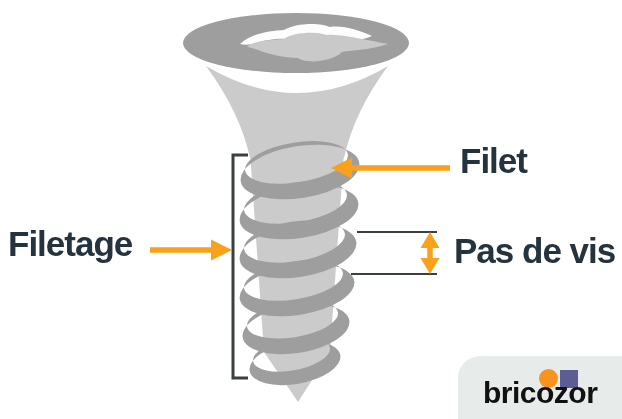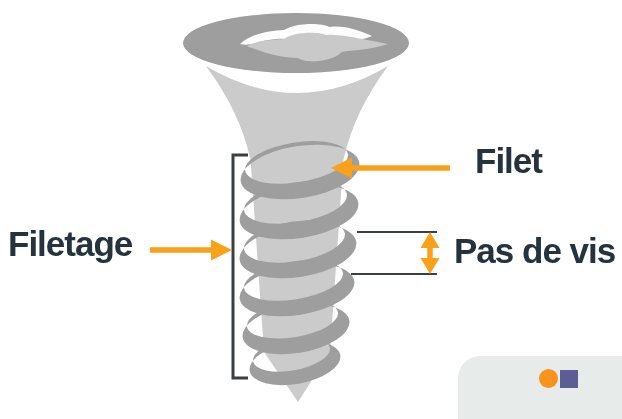--- a/index.html
+++ b/index.html
@@ -6,21 +6,21 @@
   body{font-family:"Liberation Sans","DejaVu Sans",sans-serif;background:#fff;}
   .stage{
     position:relative;width:622px;height:419px;overflow:hidden;
     background:var(--background,#fff);
   }
   .stage svg{position:absolute;left:0;top:0;}
   .label{
     position:absolute;line-height:1;font-weight:700;
     color:var(--label-text,#24333E);letter-spacing:-1px;white-space:nowrap;
   }
-  .label-filet{left:475px;top:143px;font-size:35px;}
+  .label-filet{left:460px;top:143px;font-size:35px;}
   .label-filetage{left:8px;top:226px;font-size:35px;}
   .label-pas{left:454px;top:233px;font-size:35px;}
   .badge{
     position:absolute;right:0;bottom:0;width:164px;height:63px;
     background:var(--badge-bg,#E7EBE9);
     border-top-left-radius:22px;
   }
   .logo-text{
     position:absolute;left:483px;top:378px;line-height:1;
     font-size:30px;font-weight:700;letter-spacing:-0.5px;
@@ -87,14 +87,15 @@
     </g>
   </svg>
 
   <div class="label label-filet">Filet</div>
   <div class="label label-pas">Pas de vis</div>
   <div class="label label-filetage">Filetage</div>
 
   <div class="badge"></div>
   <span class="logo-dot"></span>
   <span class="logo-square"></span>
+  <div class="logo-text">bricozor</div>
 
 </div>
 
 </body></html>

